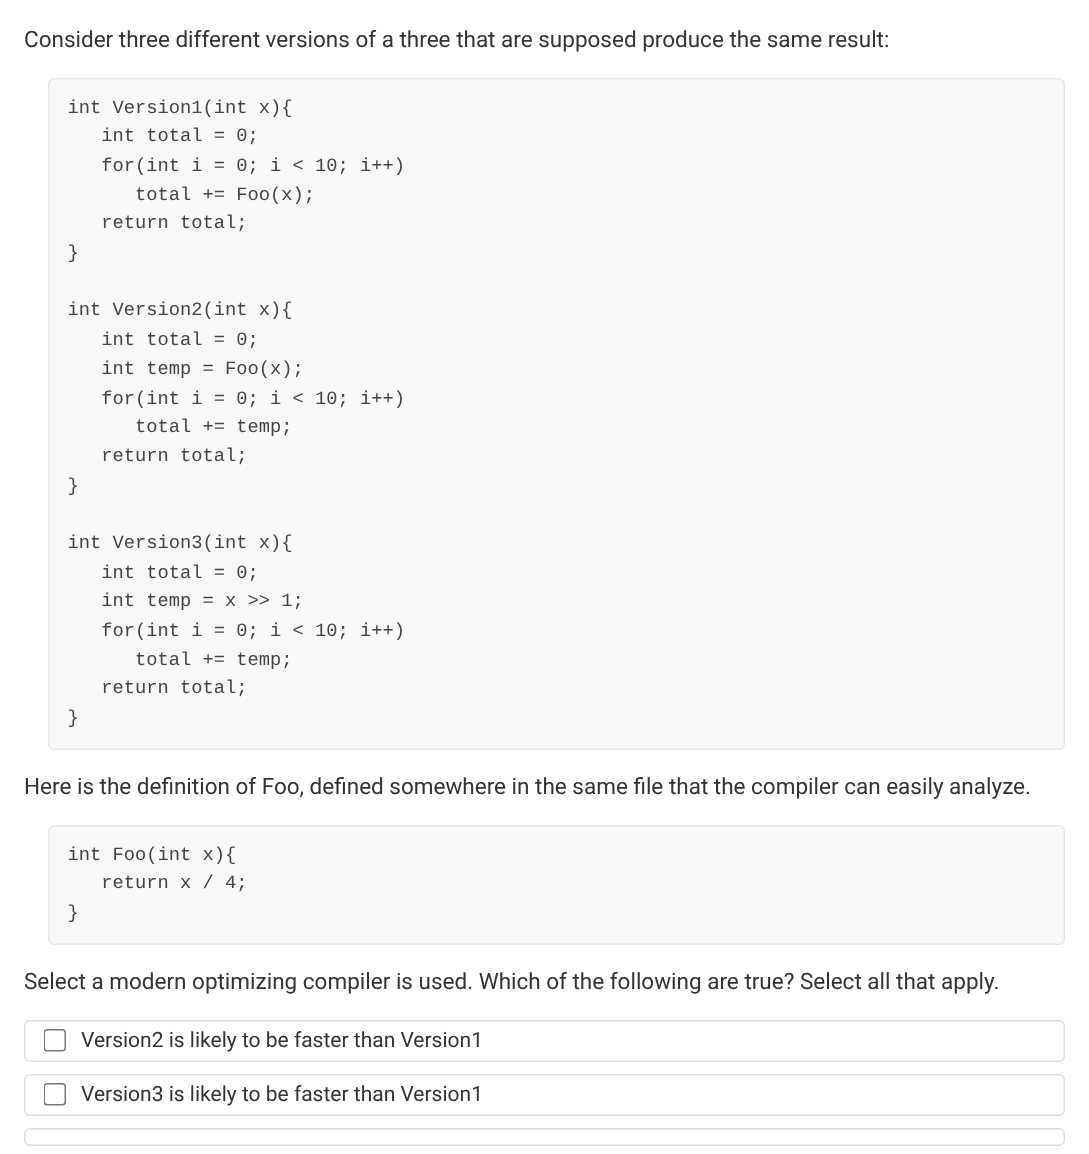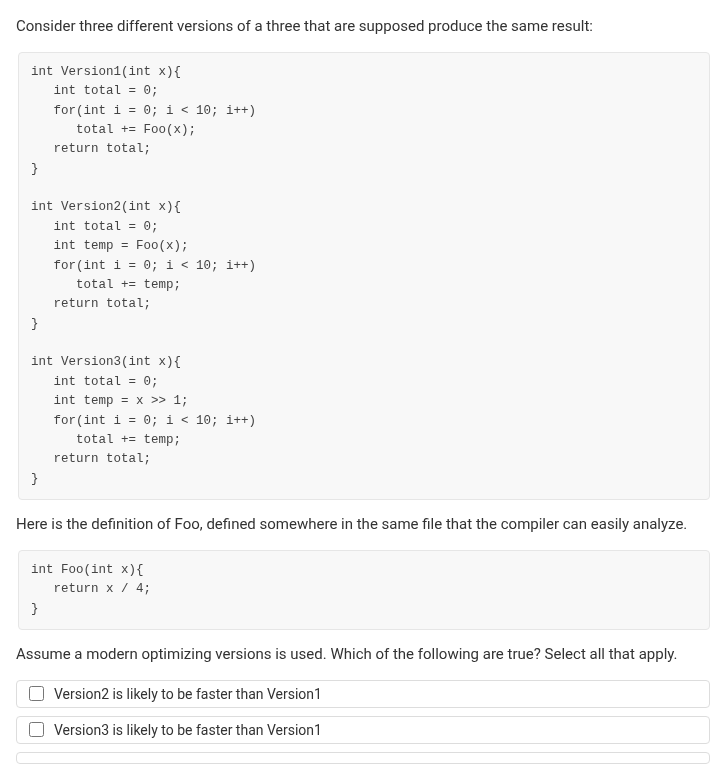--- a/index.html
+++ b/index.html
@@ -20,21 +20,21 @@
   pre.code {
     background: #f8f8f8;
     border: 1px solid #e6e6e6;
     border-radius: 4px;
     padding: 10px 12px;
     font-family: Consolas, Monaco, "Courier New", monospace;
     font-size: 12.5px;
     line-height: 1.55;
     color: #444;
     white-space: pre;
-    margin: 0 0 14px 2px;
+    margin: 0 0 14px 16px;
     overflow-x: auto;
   }
   .options {
     margin-top: 6px;
   }
   .option {
     border: 1px solid #ddd;
     border-radius: 4px;
     padding: 5px 12px;
     margin-bottom: 8px;
@@ -79,21 +79,21 @@
       total += temp;
    return total;
 }</pre>
 
 <p class="question-text">Here is the definition of Foo, defined somewhere in the same file that the compiler can easily analyze.</p>
 
 <pre class="code">int Foo(int x){
    return x / 4;
 }</pre>
 
-<p class="question-text">Assume a modern optimizing versions is used. Which of the following are true? Select all that apply.</p>
+<p class="question-text">Select a modern optimizing compiler is used. Which of the following are true? Select all that apply.</p>
 
 <div class="options">
   <label class="option">
     <input type="checkbox" style="">
     <span>Version2 is likely to be faster than Version1</span>
   </label>
   <label class="option">
     <input type="checkbox" style="">
     <span>Version3 is likely to be faster than Version1</span>
   </label>

